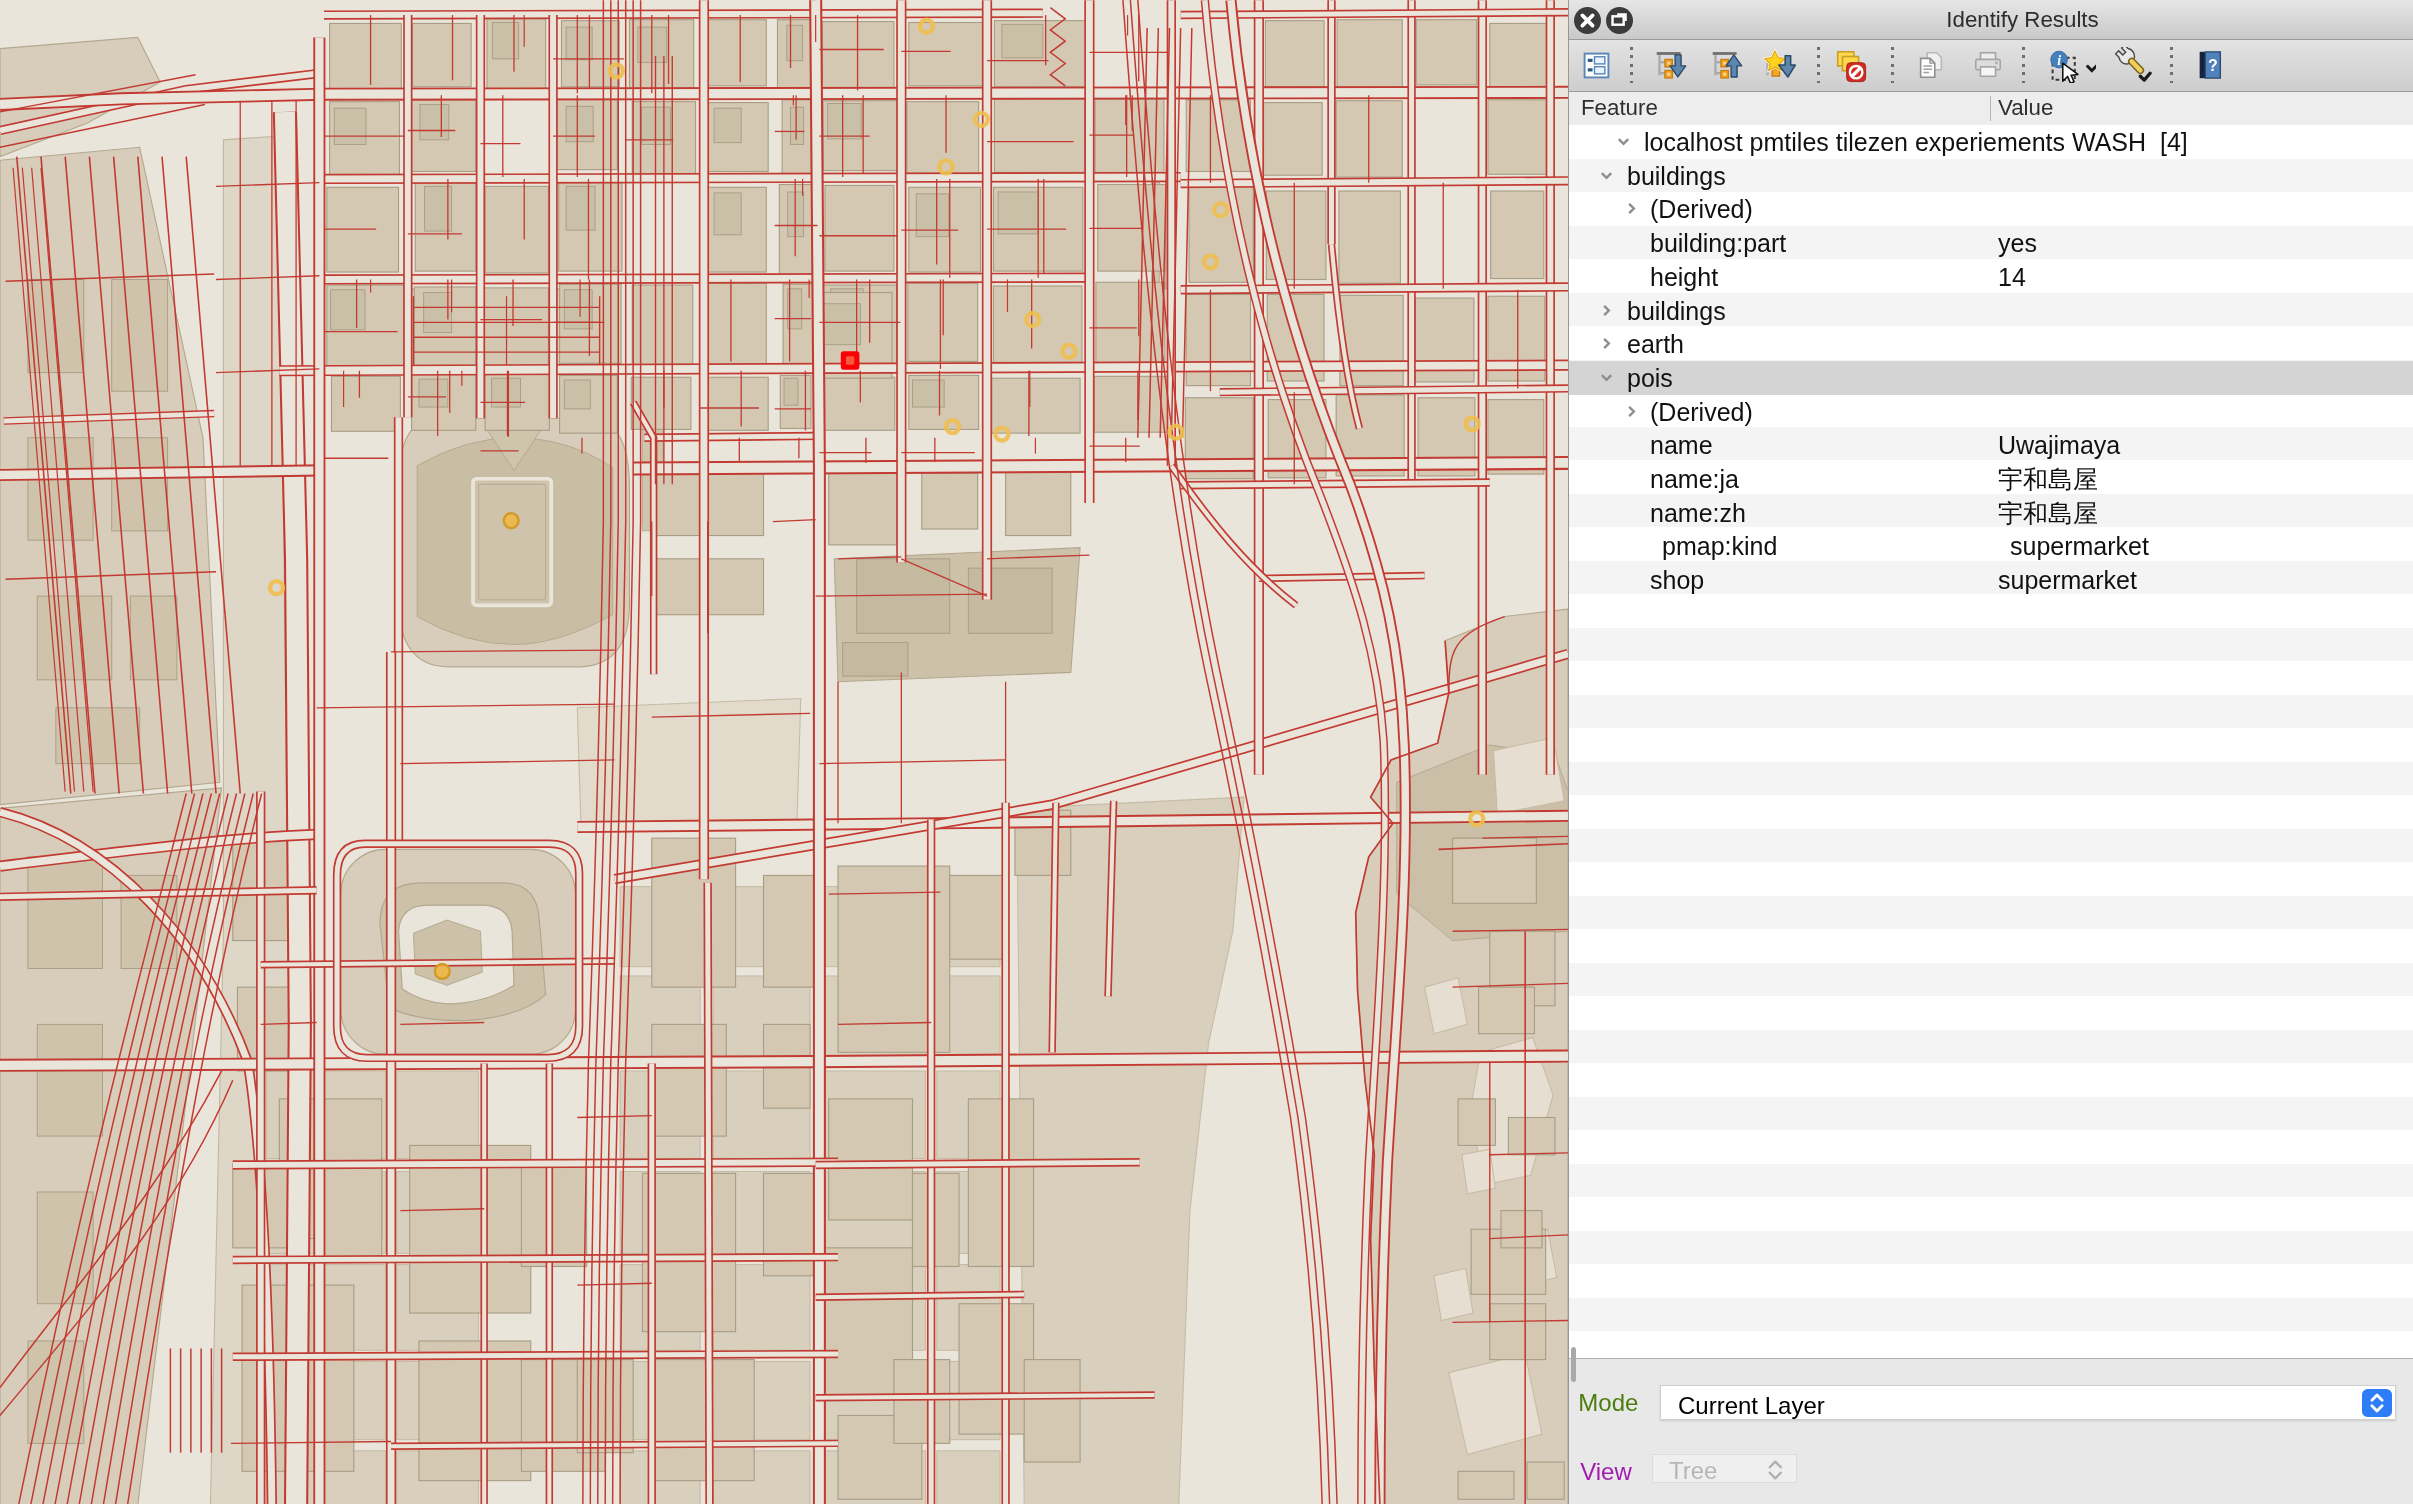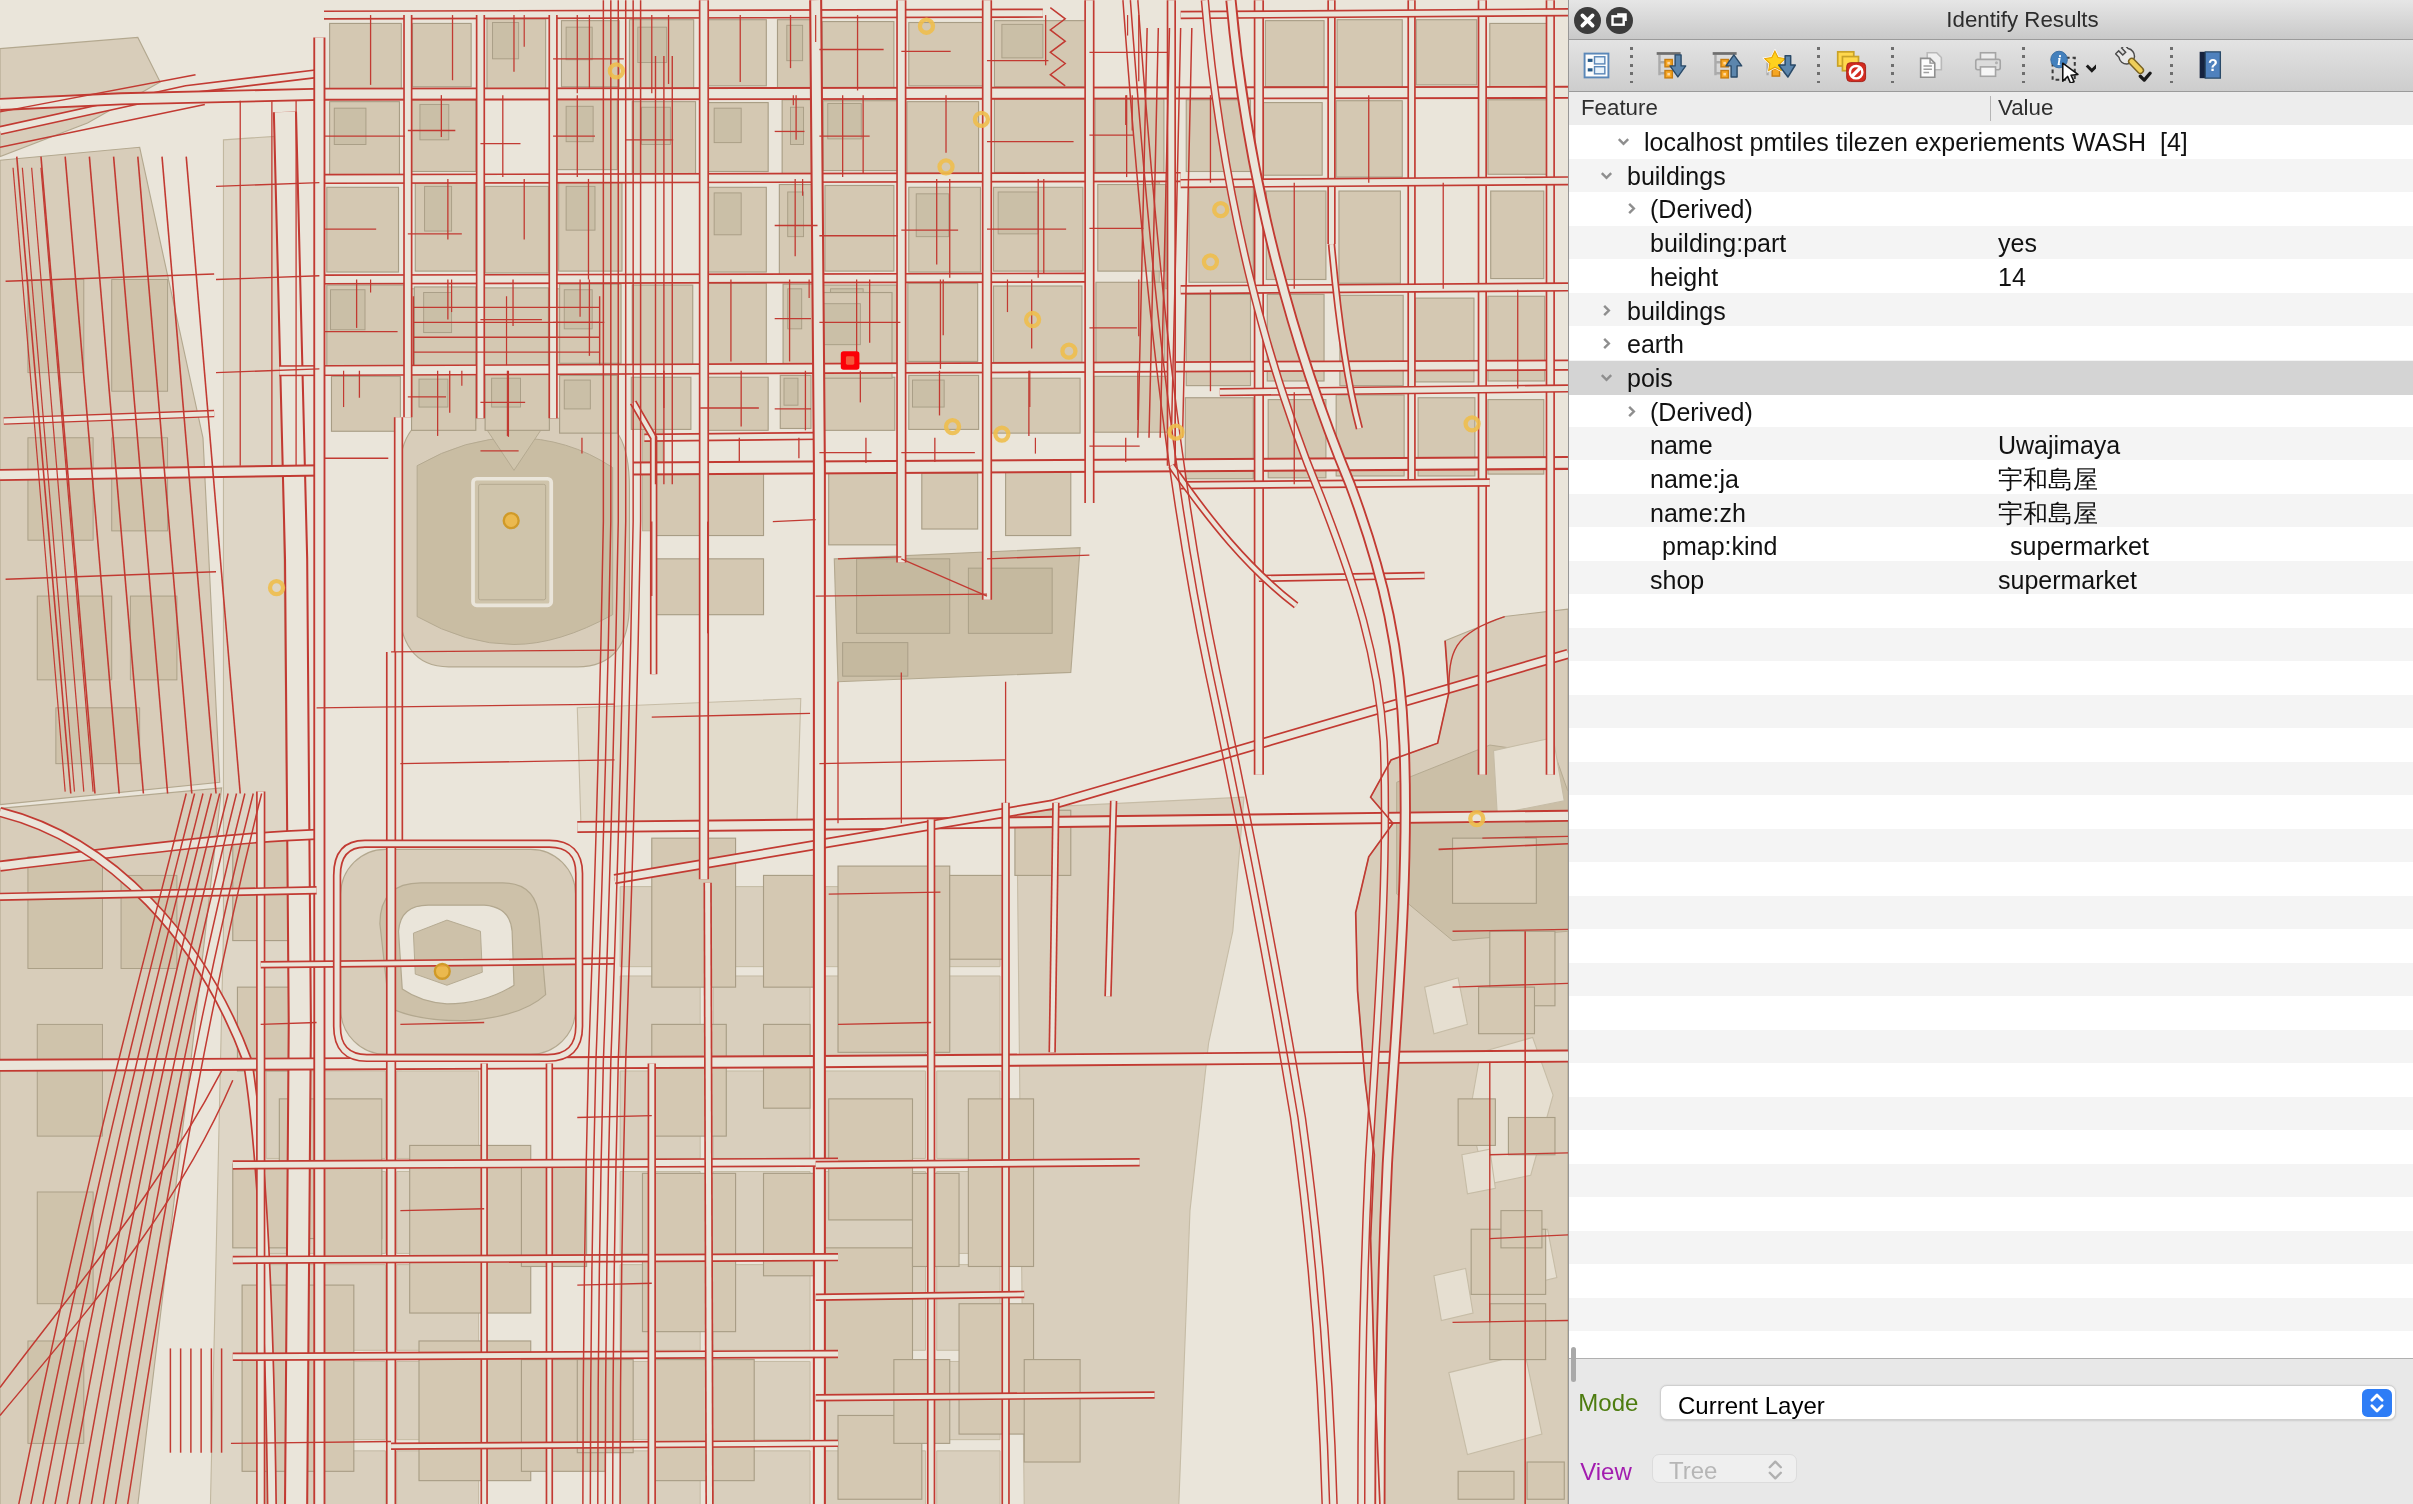--- a/index.html
+++ b/index.html
@@ -21,21 +21,21 @@
     font-size:22.3px;color:#2f2f2f;}
   #hdr .vline{position:absolute;left:421px;top:3.7px;height:25px;width:0.9px;background:#b5b5b5;}
   #tree{position:absolute;left:0;top:125px;width:100%;height:1234px;background:#fff;
     border-bottom:0.9px solid #b0b0b0;box-sizing:border-box;
     background-image:repeating-linear-gradient(#ffffff 0px,#ffffff 34px,#f4f4f4 34px,#f4f4f4 67px);
     font-size:25px;color:#111;}
   .row{position:absolute;left:0;width:100%;height:34px;line-height:34px;white-space:nowrap;}
   .row .val{position:absolute;left:429px;top:0;}
   .chev{position:absolute;top:9.3px;width:15px;height:15px;}
   #bottom{position:absolute;left:0;top:1359px;width:100%;height:146px;background:#e8e8e8;font-size:24px;}
-  .combo{position:absolute;background:#fff;border:0.9px solid #cfcfcf;border-radius:7px;box-sizing:border-box;
+  .combo{position:absolute;background:#fff;border:0.9px solid #cfcfcf;border-radius:0;box-sizing:border-box;
     box-shadow:0 0.9px 1.9px rgba(0,0,0,0.12);}
 </style>
 </head>
 <body>
 <div id="stage">
   <div id="map"><svg width="1568" height="1505" viewBox="0 0 1684 1616">
         <rect width="1684" height="1616" fill="#eae5da"></rect>
         <polygon points="0,52 148,40 172,88 94,132 0,168" fill="#d8cdba" stroke="#b3a88f" stroke-width="1.2"></polygon>
         <polygon points="0,172 150,158 218,470 236,840 0,864" fill="#d8cdba" stroke="#b3a88f" stroke-width="1.2"></polygon>
         <polygon points="0,868 238,846 206,1130 148,1616 0,1616" fill="#d8cdba" stroke="#b3a88f" stroke-width="1.2"></polygon>

